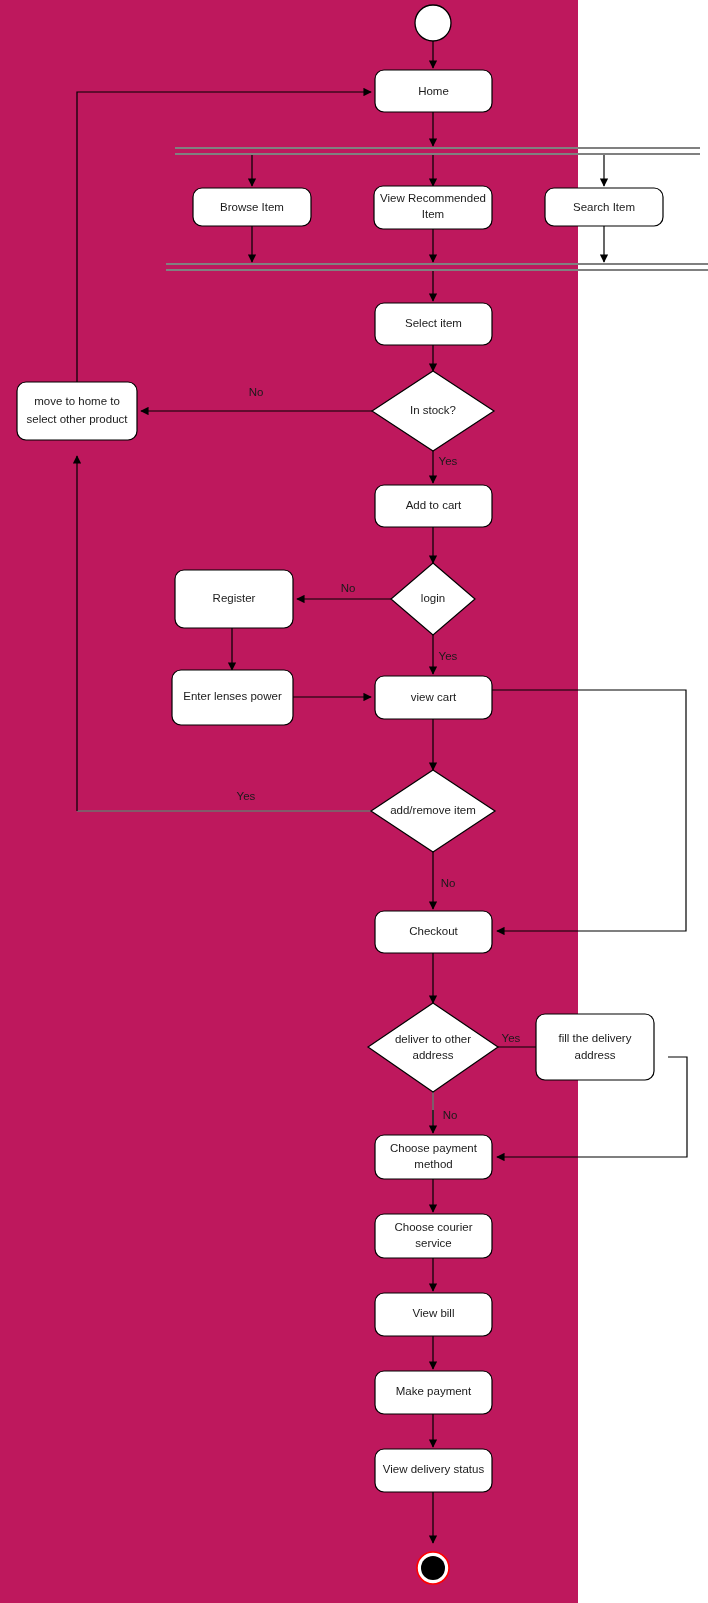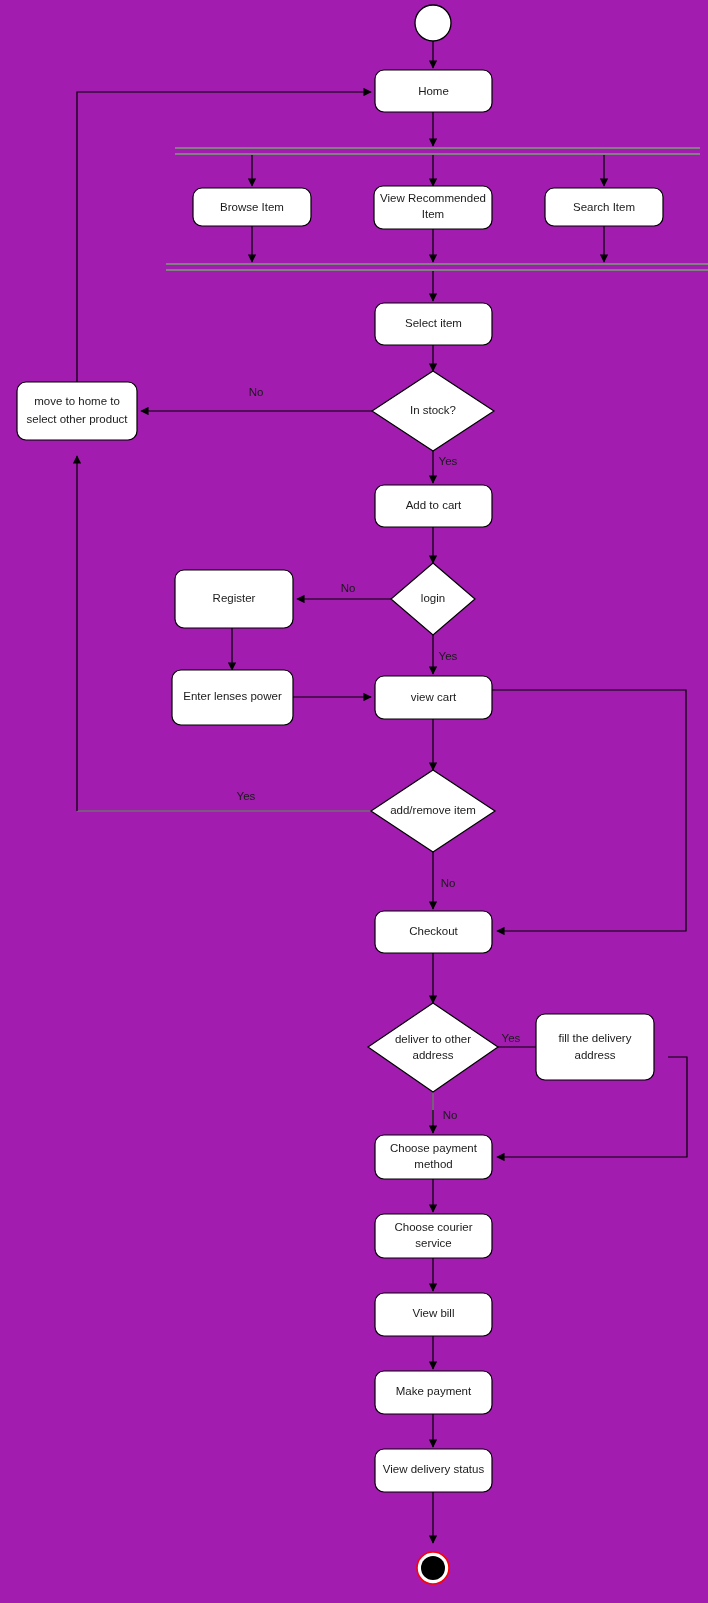--- a/index.html
+++ b/index.html
@@ -2,23 +2,23 @@
 <html><head>
 <meta charset="utf-8">
 <style>
   html, body {
     margin: 0;
     padding: 0;
     background: #ffffff;
   }
   #diagram-root {
     position: relative;
-    width: 708px;
+    width: 578px;
     height: 1603px;
-    background: #a21caf;
+    background: #be185d;
     font-family: "Liberation Sans", sans-serif;
   }
   svg#flow {
     display: block;
     width: 708px;
     height: 1603px;
   }
   .node-shape {
     fill: #ffffff;
     stroke: #000000;

